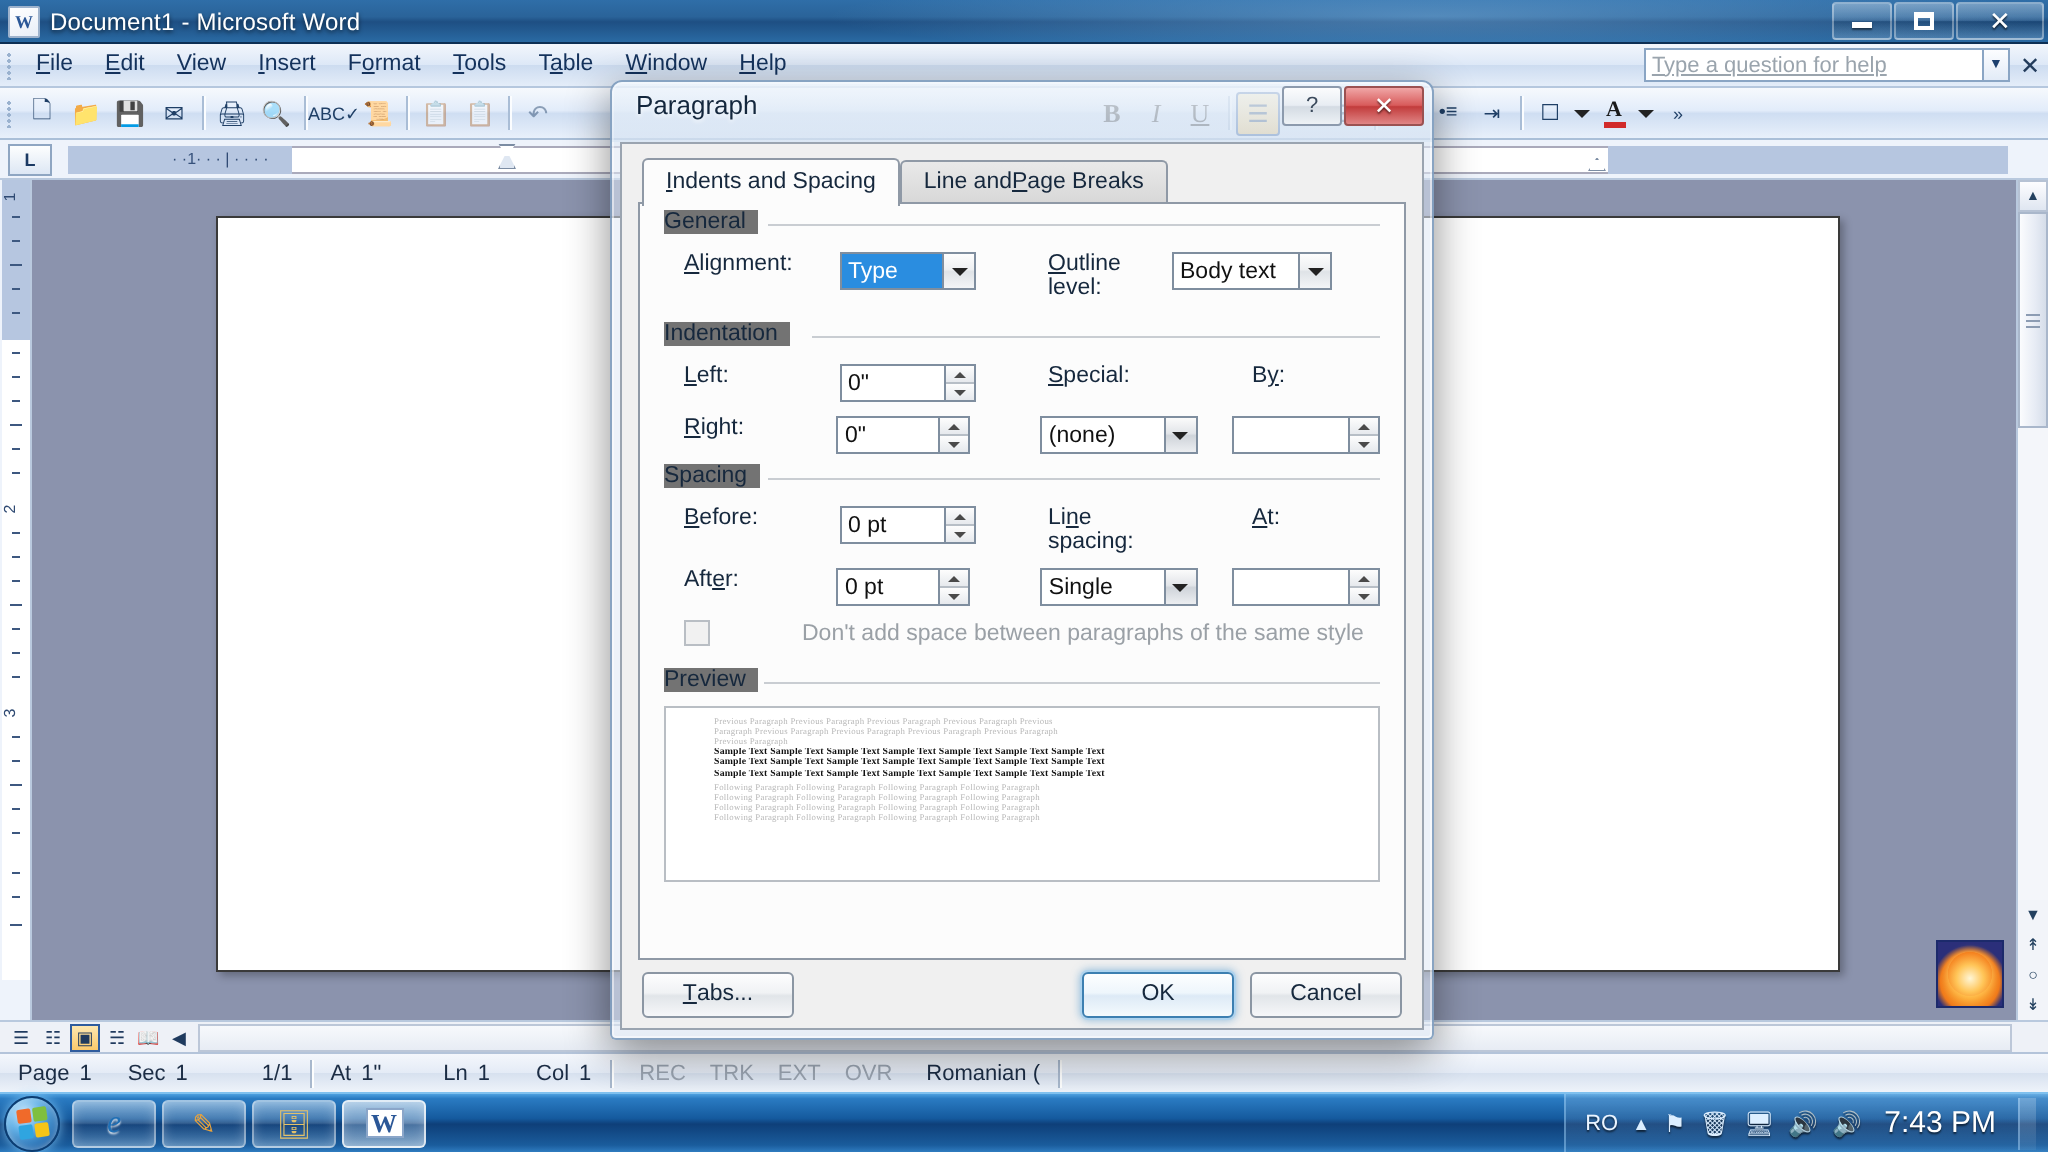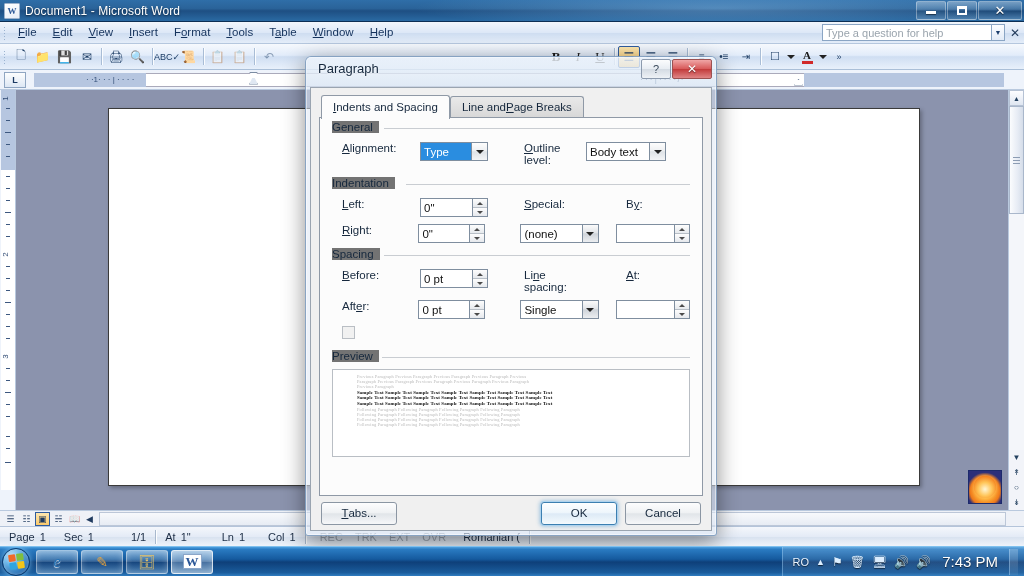--- a/index.html
+++ b/index.html
@@ -88,21 +88,21 @@
     padding:3px 8px 4px; color:#14325c; font-size:11.5px; white-space:nowrap;
   }
   .menu-item u{ text-decoration:underline;}
   .help-box{
     margin-left:auto; margin-right:4px;
     display:flex; align-items:center;
   }
   .help-input{
     width:170px; height:17px; background:#fff; border:1px solid #8aa5c4;
     display:flex;align-items:center;padding:0 3px;
-    font-size:11px; color:#9aa4ad;
+    font-size:11px; color:#9aa4ad;text-decoration:underline;
   }
   .help-drop{
     width:13px;height:17px;border:1px solid #8aa5c4;border-left:none;
     background:linear-gradient(180deg,#fcfdff,#e2ebf7);
     display:flex;align-items:center;justify-content:center;font-size:7px;color:#1c3f6e;
   }
   .help-x{ margin-left:5px; font-size:12px; color:#233c5c;}
 
   
   .toolbar{
@@ -194,21 +194,21 @@
     background: linear-gradient(180deg,#f4f7fc 0%,#e4ebf6 50%,#d7e1ef 51%,#eef3fa 100%);
     border-top:1px solid #b4c4da;
     font-size:11px; color:#1b2c44;
   }
   .sb-cell{ padding:0 9px; display:flex; gap:5px; align-items:center; white-space:nowrap;}
   .sb-sep{ width:1px;height:14px;background:#a8b8cd; box-shadow:1px 0 0 #fdfefe;}
   .sb-dim{ color:#9aa4b1; }
 
   
   #dialog{
-    position:absolute; left:305px; top:56px; width:412px; height:480px;
+    position:absolute; left:305px; top:40px; width:412px; height:480px;
     border-radius:6px 6px 3px 3px;
     background:rgba(222,232,244,.55);
     border:1px solid rgba(120,150,185,.85);
     box-shadow:0 6px 22px rgba(0,0,0,.45), inset 0 0 0 1px rgba(255,255,255,.5);
     display:flex; flex-direction:column;
     overflow:hidden;
   }
   .dlg-titlebar{
     height:30px; position:relative; flex:none;
     background:linear-gradient(180deg, rgba(245,250,255,.60), rgba(205,222,240,.42));
@@ -772,20 +772,21 @@
                     <span class="tri-up"></span>
                   </div>
                 <div class="spin-dn">
                     <span class="tri-dn"></span>
                   </div>
               </div>
             </div>
           </div>
           <div class="chk-row" style="padding-left:10px">
             <span class="chkbox"></span>
+            <span class="lbl dis">Don't add space between paragraphs of the same style</span>
           </div>
         </div>
       </div>
 
       <div class="group" style="margin-top:18px">
         <div class="group-line" style="left:50px"></div>
         <div class="group-label">Preview</div>
         <div class="group-body" style="padding-top:10px">
           <div class="preview-box">
             <div style="padding-left:18px">

